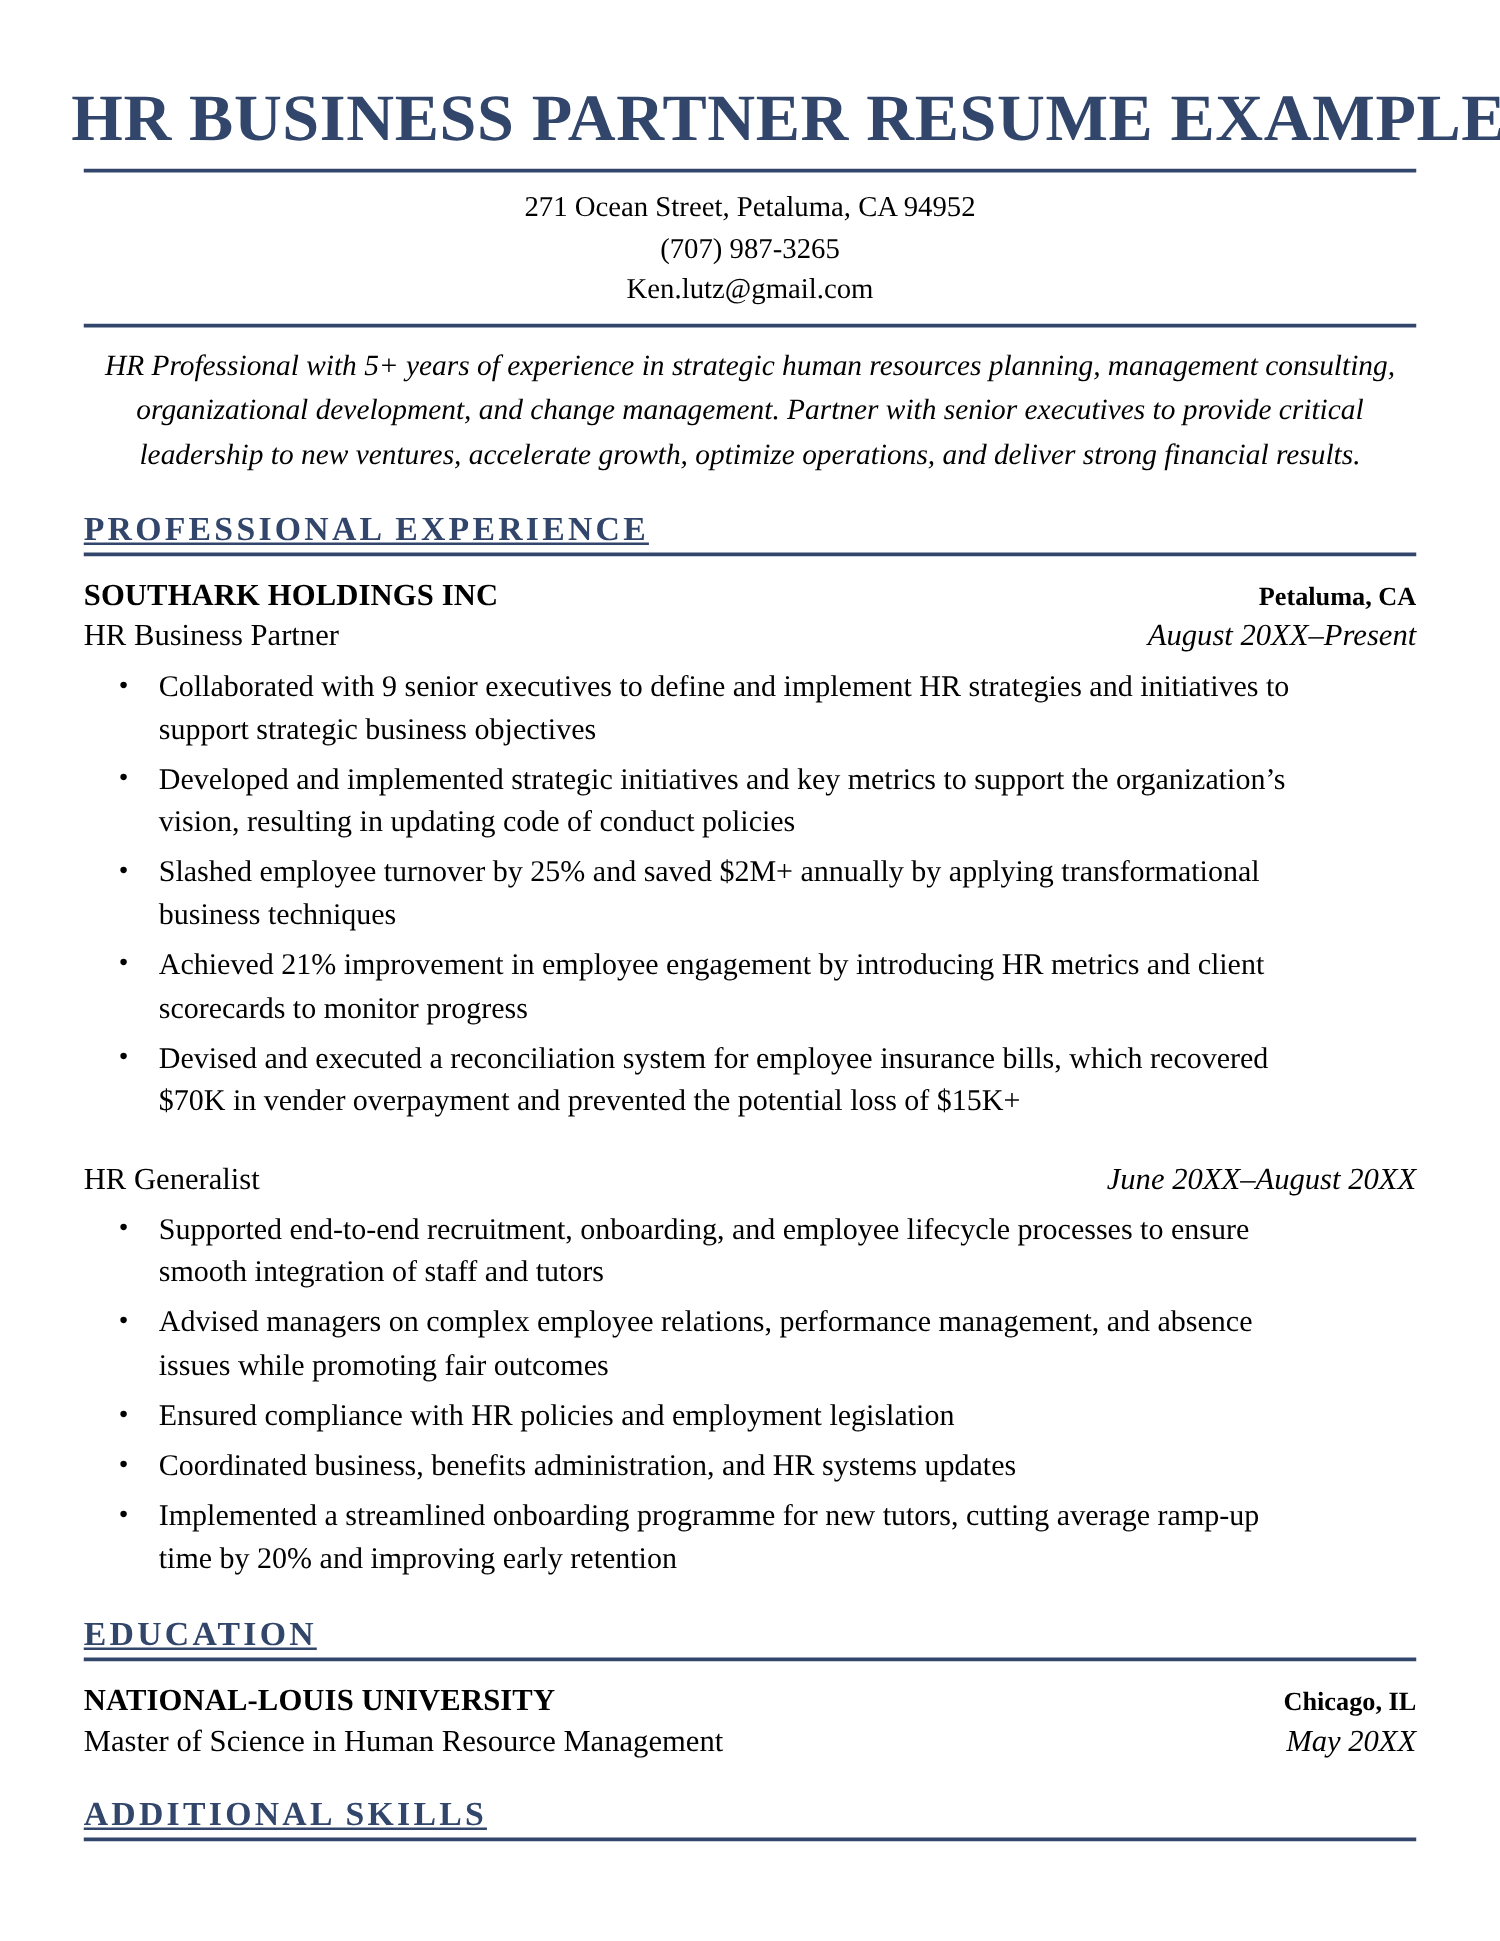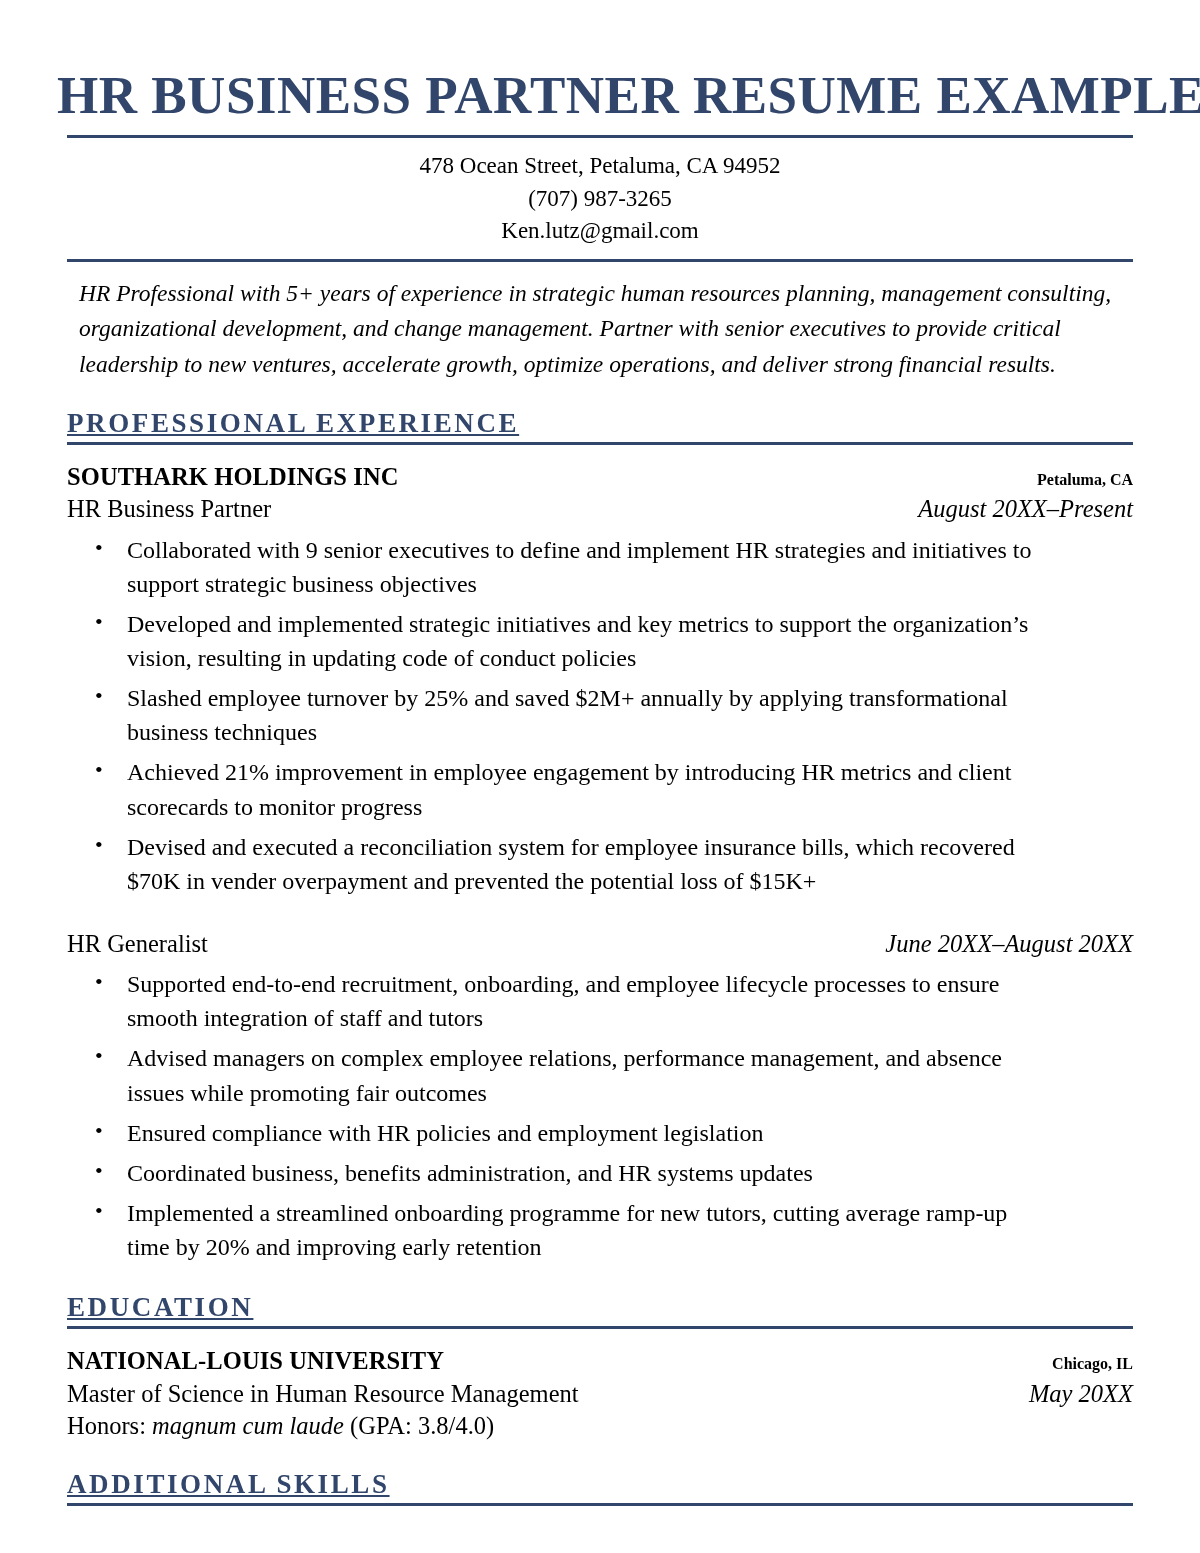--- a/index.html
+++ b/index.html
@@ -54,20 +54,21 @@
     text-align: center;
     padding: 12px 0 11px 0;
     font-size: 23px;
     line-height: 1.42;
     color: #000;
   }
   .contact div { white-space: nowrap; }
 
   
   .summary {
+    text-align: center;
     font-style: italic;
     font-size: 23.5px;
     line-height: 1.5;
     padding: 14px 22px 0 22px;
     color: #000;
   }
 
   
   .section {
     margin-top: 26px;
@@ -101,21 +102,21 @@
     align-items: baseline;
     line-height: 1.33;
   }
   .org {
     font-weight: bold;
     font-size: 24.5px;
     letter-spacing: 0.1px;
   }
   .loc {
     font-weight: bold;
-    font-size: 16px;
+    font-size: 21px;
     text-align: left;
     white-space: nowrap;
   }
   .role {
     font-size: 24.5px;
   }
   .dates {
     font-style: italic;
     font-size: 24.5px;
     text-align: right;
@@ -155,21 +156,21 @@
 </head>
 <body>
 
 <div class="page">
 
   <h1 class="resume-title">HR BUSINESS PARTNER RESUME EXAMPLE</h1>
 
   <div class="rule-heavy"></div>
 
   <div class="contact">
-    <div>478 Ocean Street, Petaluma, CA 94952</div>
+    <div>271 Ocean Street, Petaluma, CA 94952</div>
     <div>(707) 987-3265</div>
     <div>Ken.lutz@gmail.com</div>
   </div>
 
   <div class="rule-thin"></div>
 
   <div class="summary">HR Professional with 5+ years of experience in strategic human resources planning, management consulting, organizational development, and change management. Partner with senior executives to provide critical leadership to new ventures, accelerate growth, optimize operations, and deliver strong financial results.</div>
 
   <div class="section">
     <div class="section-heading">PROFESSIONAL EXPERIENCE</div>
@@ -214,25 +215,20 @@
 
     <div class="entry">
       <div class="entry-row">
         <span class="org">NATIONAL-LOUIS UNIVERSITY</span>
         <span class="loc">Chicago, IL</span>
       </div>
       <div class="entry-row">
         <span class="role">Master of Science in Human Resource Management</span>
         <span class="dates">May 20XX</span>
       </div>
-      <div class="edu-line">
-        <span>Honors:</span>
-        <span class="it">magnum cum laude</span>
-        <span>(GPA: 3.8/4.0)</span>
-      </div>
     </div>
   </div>
 
   <div class="section" style="margin-top:26px;">
     <div class="section-heading">ADDITIONAL SKILLS</div>
     <div class="section-rule"></div>
 
   </div>
 
 </div>

